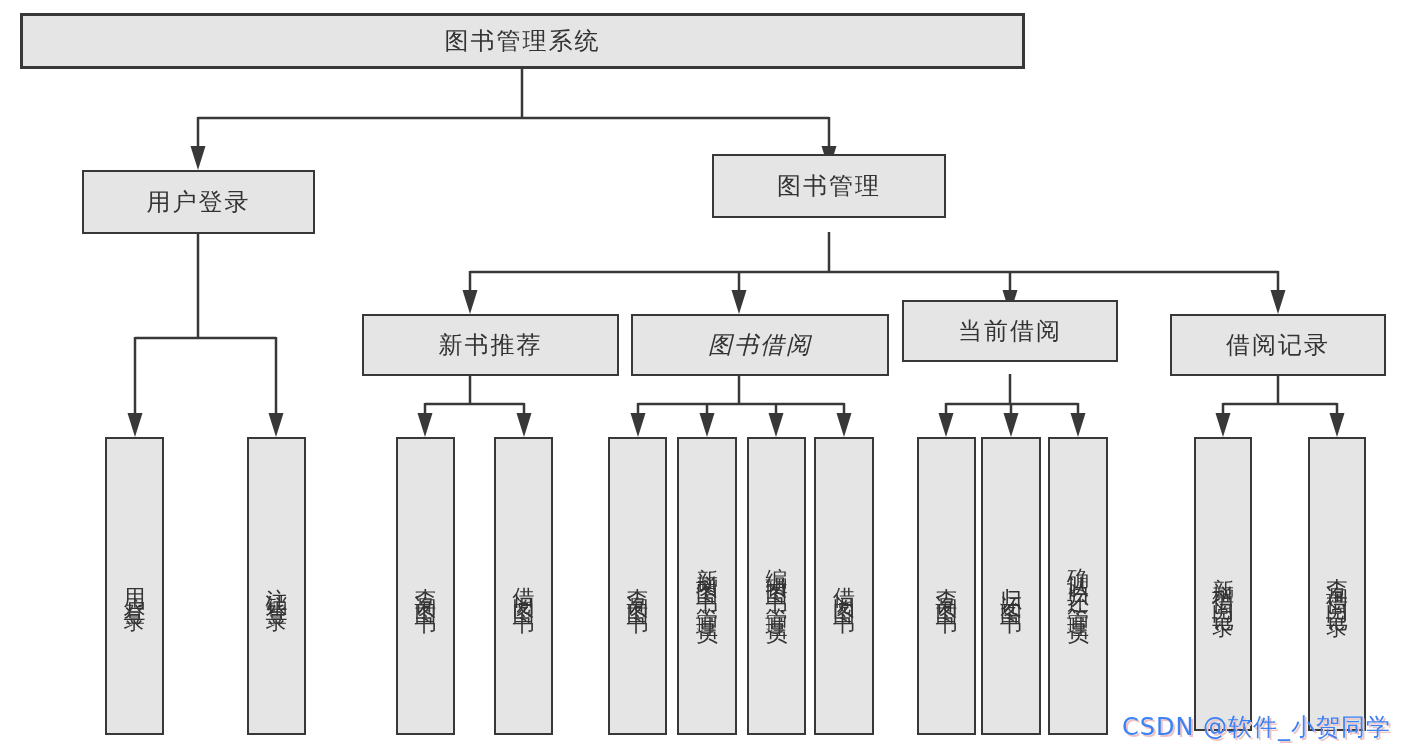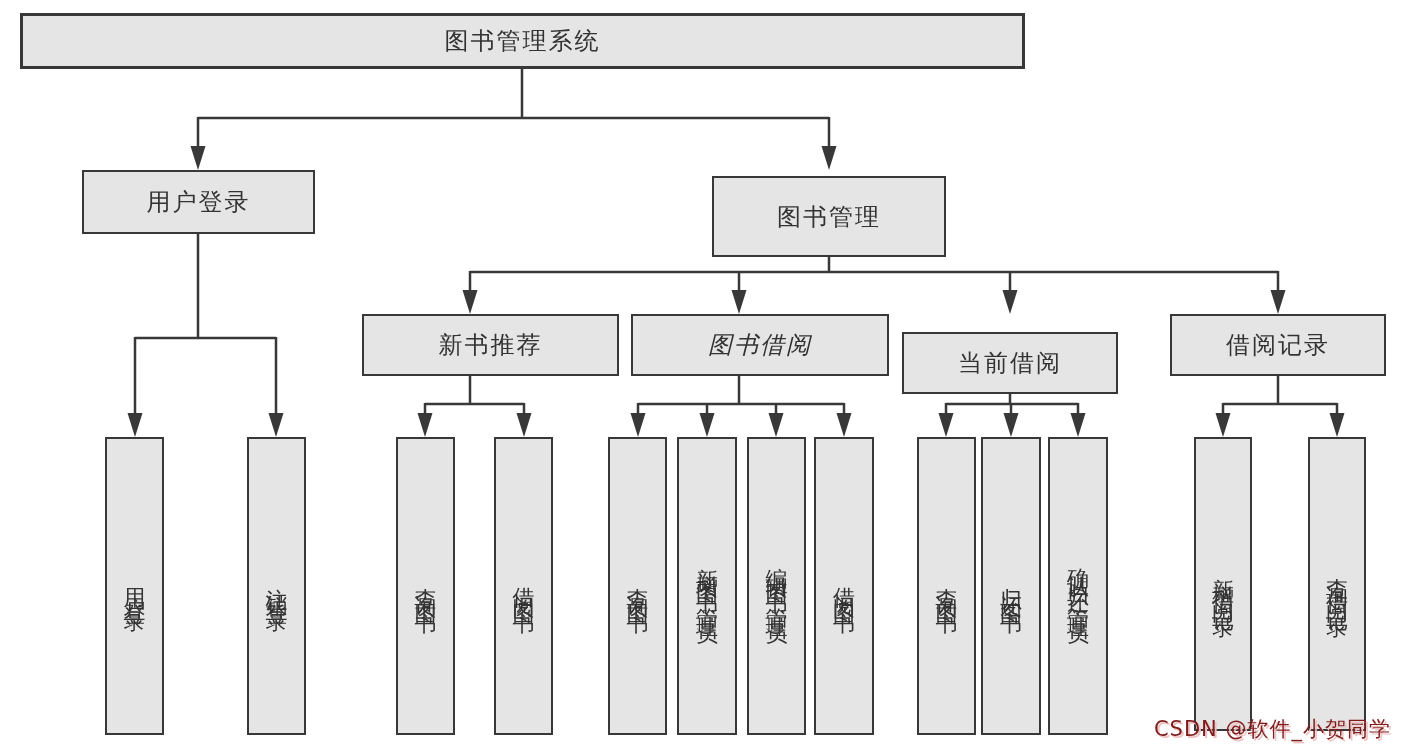--- a/index.html
+++ b/index.html
@@ -38,22 +38,22 @@
     text-orientation: mixed;
     font-size: 22px;
     letter-spacing: 8px;
     line-height: 1;
     white-space: nowrap;
   }
   #watermark {
     position: absolute;
     right: 14px;
     bottom: 4px;
-    font-size: 21px;
-    color: #7f1d1d;
+    font-size: 24px;
+    color: #3b82f6;
     text-shadow: 2px 2px 0 #eec2c2;
     letter-spacing: 1px;
     white-space: nowrap;
     pointer-events: none;
   }
 </style>
 </head>
 <body>
 
 <div id="canvas">
@@ -101,31 +101,31 @@
     </g>
   </svg>
 
   <div class="node node-h node-root" style="left:20px; top:13px; width:1005px; height:56px;">
     <span class="lbl">图书管理系统</span>
   </div>
 
   <div class="node node-h" style="left:82px; top:170px; width:233px; height:64px;">
     <span class="lbl">用户登录</span>
   </div>
-  <div class="node node-h" style="left:712px; top:176px; width:234px; height:81px;">
+  <div class="node node-h" style="left:712px; top:154px; width:234px; height:64px;">
     <span class="lbl">图书管理</span>
   </div>
 
   <div class="node node-h" style="left:362px; top:314px; width:257px; height:62px;">
     <span class="lbl">新书推荐</span>
   </div>
   <div class="node node-h" style="left:631px; top:314px; width:258px; height:62px;font-style:italic;">
     <span class="lbl">图书借阅</span>
   </div>
-  <div class="node node-h" style="left:902px; top:332px; width:216px; height:62px;">
+  <div class="node node-h" style="left:902px; top:300px; width:216px; height:62px;">
     <span class="lbl">当前借阅</span>
   </div>
   <div class="node node-h" style="left:1170px; top:314px; width:216px; height:62px;">
     <span class="lbl">借阅记录</span>
   </div>
 
   <div class="node node-v" style="left:105px; top:437px; width:59px; height:298px;">
     <span class="lbl">用户登录</span>
   </div>
   <div class="node node-v" style="left:247px; top:437px; width:59px; height:298px;">

